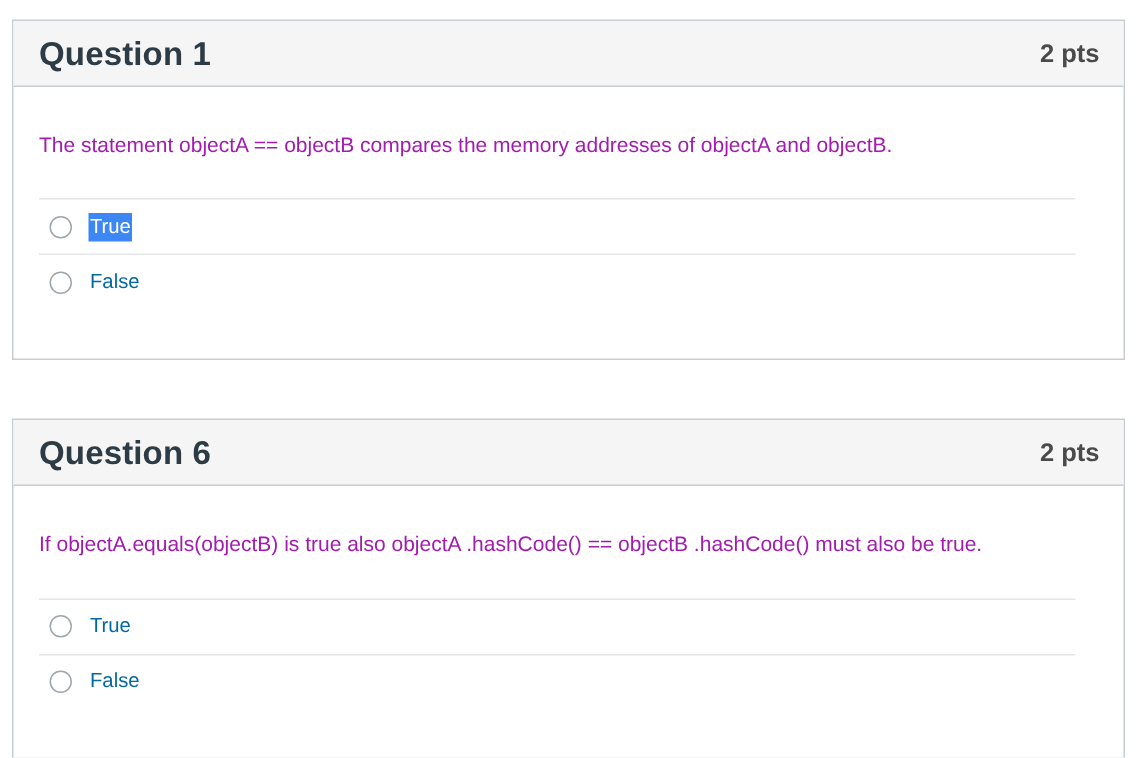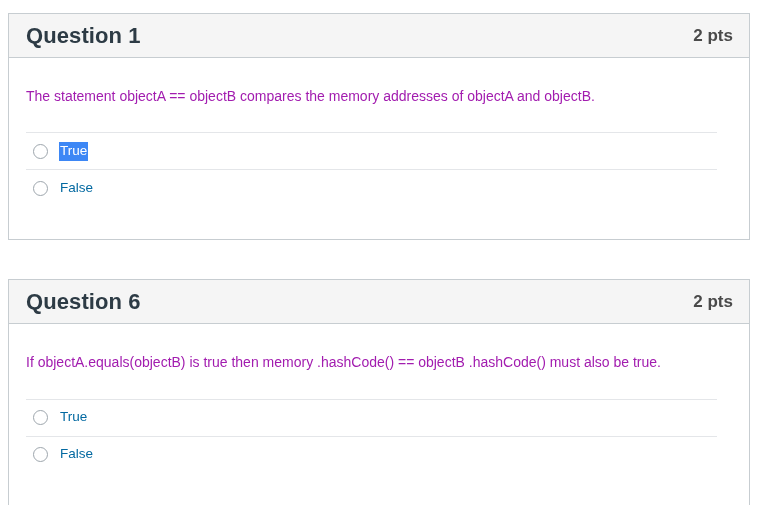--- a/index.html
+++ b/index.html
@@ -140,21 +140,21 @@
       <div class="q1-body-pad-bottom"></div>
     </div>
   </div>
 
   <div class="question-card">
     <div class="q-header">
       <span class="q-title">Question 6</span>
       <span class="q-points">2 pts</span>
     </div>
     <div class="q-body">
-      <div class="q-text">If objectA.equals(objectB) is true then memory .hashCode() == objectB .hashCode() must also be true.</div>
+      <div class="q-text">If objectA.equals(objectB) is true also objectA .hashCode() == objectB .hashCode() must also be true.</div>
       <div class="answers">
         <div class="answer-row">
           <span class="radio"></span>
           <span class="answer-label">True</span>
         </div>
         <div class="answer-row">
           <span class="radio"></span>
           <span class="answer-label">False</span>
         </div>
       </div>

